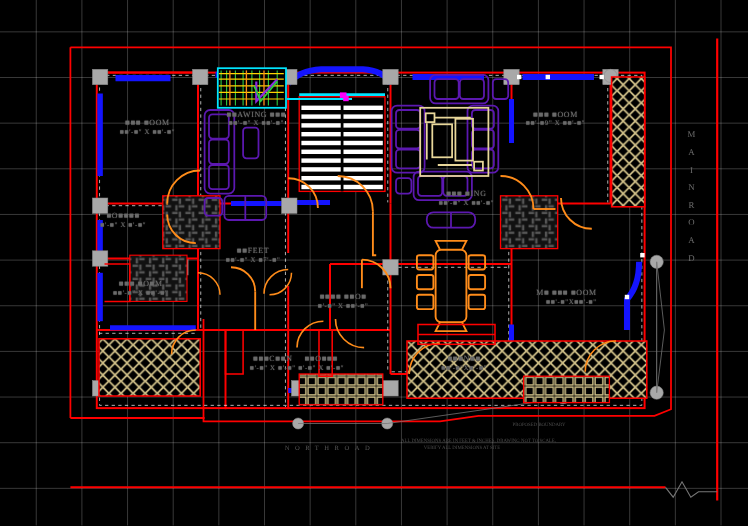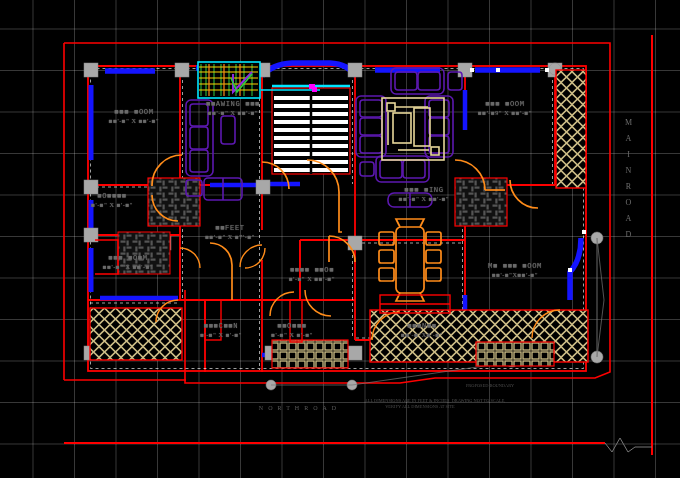--- a/index.html
+++ b/index.html
@@ -28,21 +28,21 @@
     font-family:"Liberation Serif", serif;
     letter-spacing:.6px;
     white-space:nowrap;
     text-align:center;
     transform:translateX(-50%);
     filter:blur(.45px);
     text-shadow:0 0 1px #5a5a5a;
     line-height:1.25;
     user-select:none;
   }
-  .lbl .nm{display:block;font-size:7.2px;font-family:Liberation Mono, monospace;}
+  .lbl .nm{display:block;font-size:7.2px;}
   .lbl .dm{display:block;font-size:6.2px;}
   .tiny{
     position:absolute;color:#4e4e4e;font-size:4.4px;
     filter:blur(.5px);white-space:nowrap;transform:translateX(-50%);
     line-height:1.3;text-align:center;
   }
   .roadv{
     position:absolute;color:#6e6e6e;font-size:8px;
     letter-spacing:7px;filter:blur(.4px);
     writing-mode:vertical-rl; text-orientation:upright;
@@ -386,41 +386,41 @@
       <span class="dm">■■'-■" X ■■'-■"</span>
     </div>
     <div class="lbl" style="left:505px;top:100px;">
       <span class="nm">■■■ ■OOM</span>
       <span class="dm">■■'-■9" X ■■'-■"</span>
     </div>
     <div class="lbl" style="left:112px;top:192px;">
       <span class="nm">■O■■■■</span>
       <span class="dm">■'-■" X  ■'-■"</span>
     </div>
-    <div class="lbl" style="left:424px;top:186px;">
+    <div class="lbl" style="left:424px;top:172px;">
       <span class="nm">■■■ ■ING</span>
       <span class="dm">■■'-■" X ■■'-■"</span>
     </div>
     <div class="lbl" style="left:230px;top:224px;">
       <span class="nm">■■FEET</span>
       <span class="dm">■■'-■" X ■7'-■"</span>
     </div>
     <div class="lbl" style="left:128px;top:254px;">
       <span class="nm">■■■ ■O■M</span>
       <span class="dm">■■'-■" X ■■'-■"</span>
     </div>
     <div class="lbl" style="left:312px;top:266px;">
       <span class="nm">■■■■ ■■O■</span>
       <span class="dm">■'-■" X ■■'-■"</span>
     </div>
-    <div class="lbl" style="left:515px;top:262px;">
+    <div class="lbl" style="left:515px;top:262px;text-align:right;">
       <span class="nm">M■ ■■■ ■OOM</span>
       <span class="dm">■■'-■"X■■'-■"</span>
     </div>
-    <div class="lbl" style="left:221px;top:322px;">
+    <div class="lbl" style="left:248px;top:322px;">
       <span class="nm">■■■C■■N</span>
       <span class="dm">■'-■" X ■'-■"</span>
     </div>
     <div class="lbl" style="left:292px;top:322px;">
       <span class="nm">■■O■■■</span>
       <span class="dm">■'-■" X ■'-■"</span>
     </div>
     <div class="lbl" style="left:422px;top:322px;">
       <span class="nm">■■■N■■</span>
       <span class="dm">■■'-■"X■'-■"</span>

